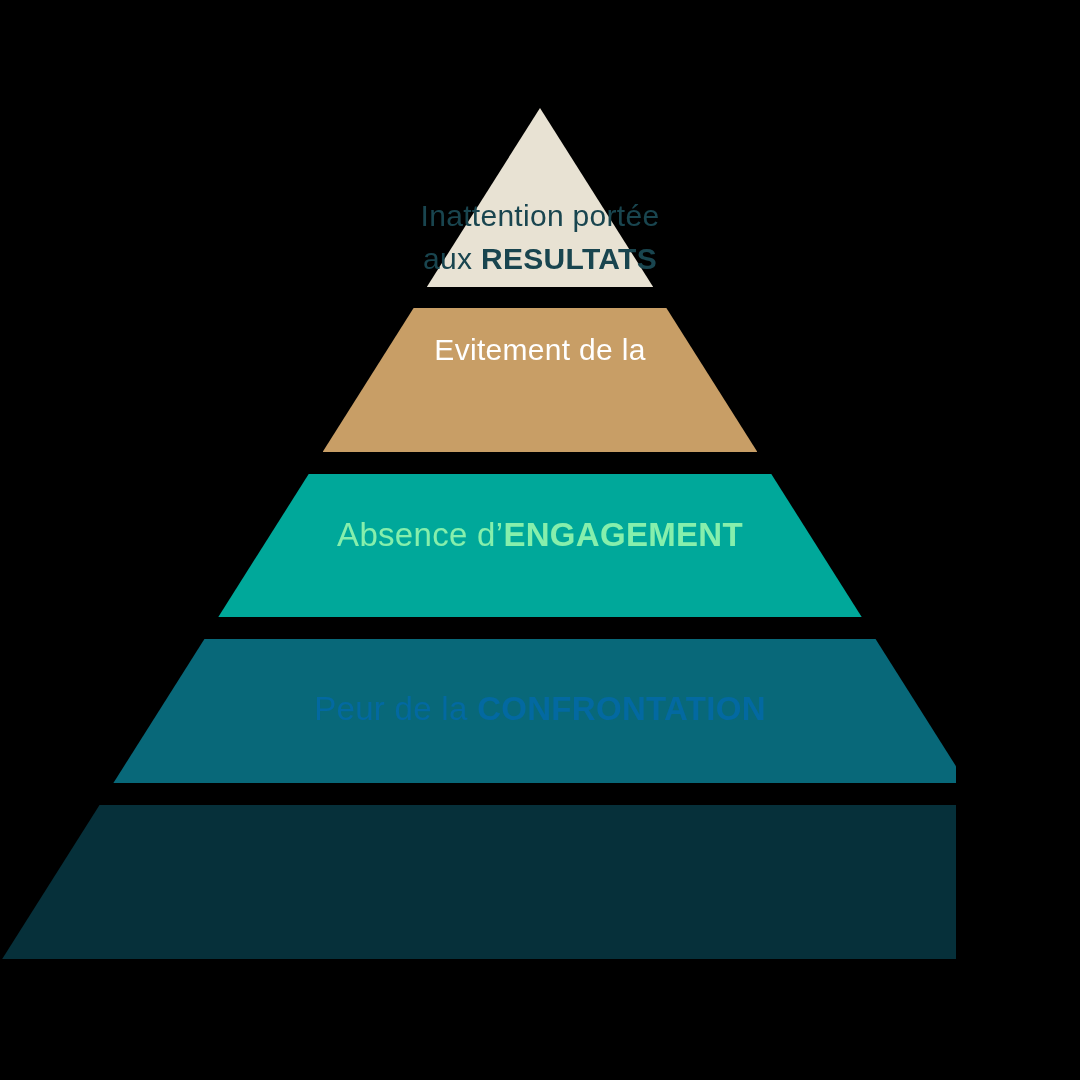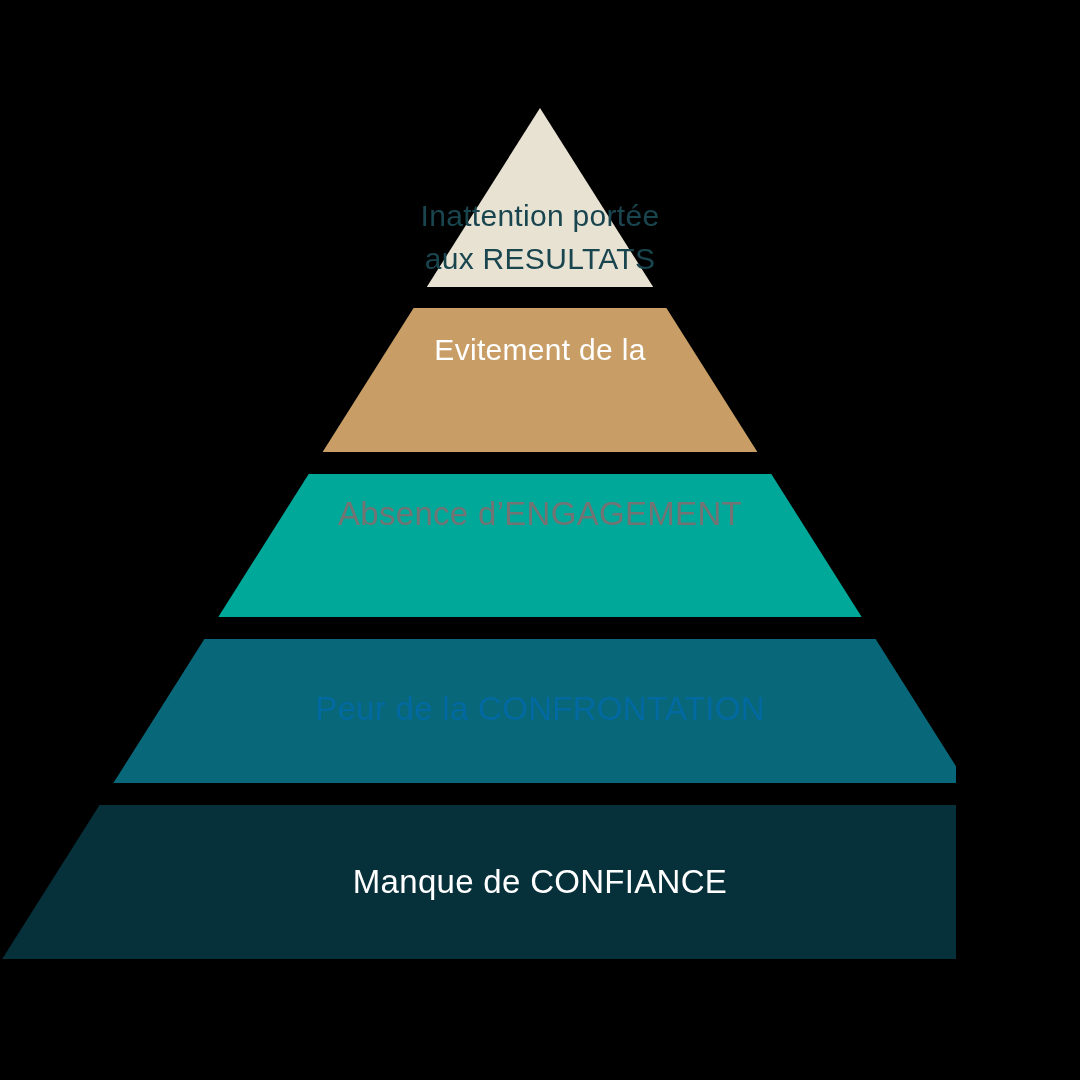--- a/index.html
+++ b/index.html
@@ -46,25 +46,25 @@
 
   .label {
     position: absolute;
     left: 0;
     width: 1080px;
     text-align: center;
     white-space: nowrap;
     font-size: 30px;
     letter-spacing: 0.3px;
   }
-  .label .b { font-weight: 400; }
+  .label .b { font-weight: 700; }
 
   .label.t1 { top: 194px; line-height: 43px; }
   .label.t2 { top: 329px; line-height: 42px; color: #ffffff; }
-  .label.t3 { top: 492px; line-height: 44px; color: #737373; font-size: 33px; }
+  .label.t3 { top: 513px; line-height: 44px; color: #86efac; font-size: 33px; }
   .label.t4 { top: 687px; line-height: 44px; color: #0369a1; font-size: 33px; }
   .label.t5 { top: 860px; line-height: 44px; color: #ffffff; font-size: 33px; }
 </style>
 </head>
 <body>
 
 <div id="canvas">
 
   <div class="band l1" style="background-color: rgb(232, 226, 211);"></div>
 
@@ -92,17 +92,14 @@
   </div>
 
   <div class="label t3">
     <span>Absence d’</span><span class="b">ENGAGEMENT</span>
   </div>
 
   <div class="label t4">
     <span>Peur de la </span><span class="b">CONFRONTATION</span>
   </div>
 
-  <div class="label t5">
-    <span>Manque de </span><span class="b">CONFIANCE</span>
-  </div>
 
 </div>
 
 </body></html>

